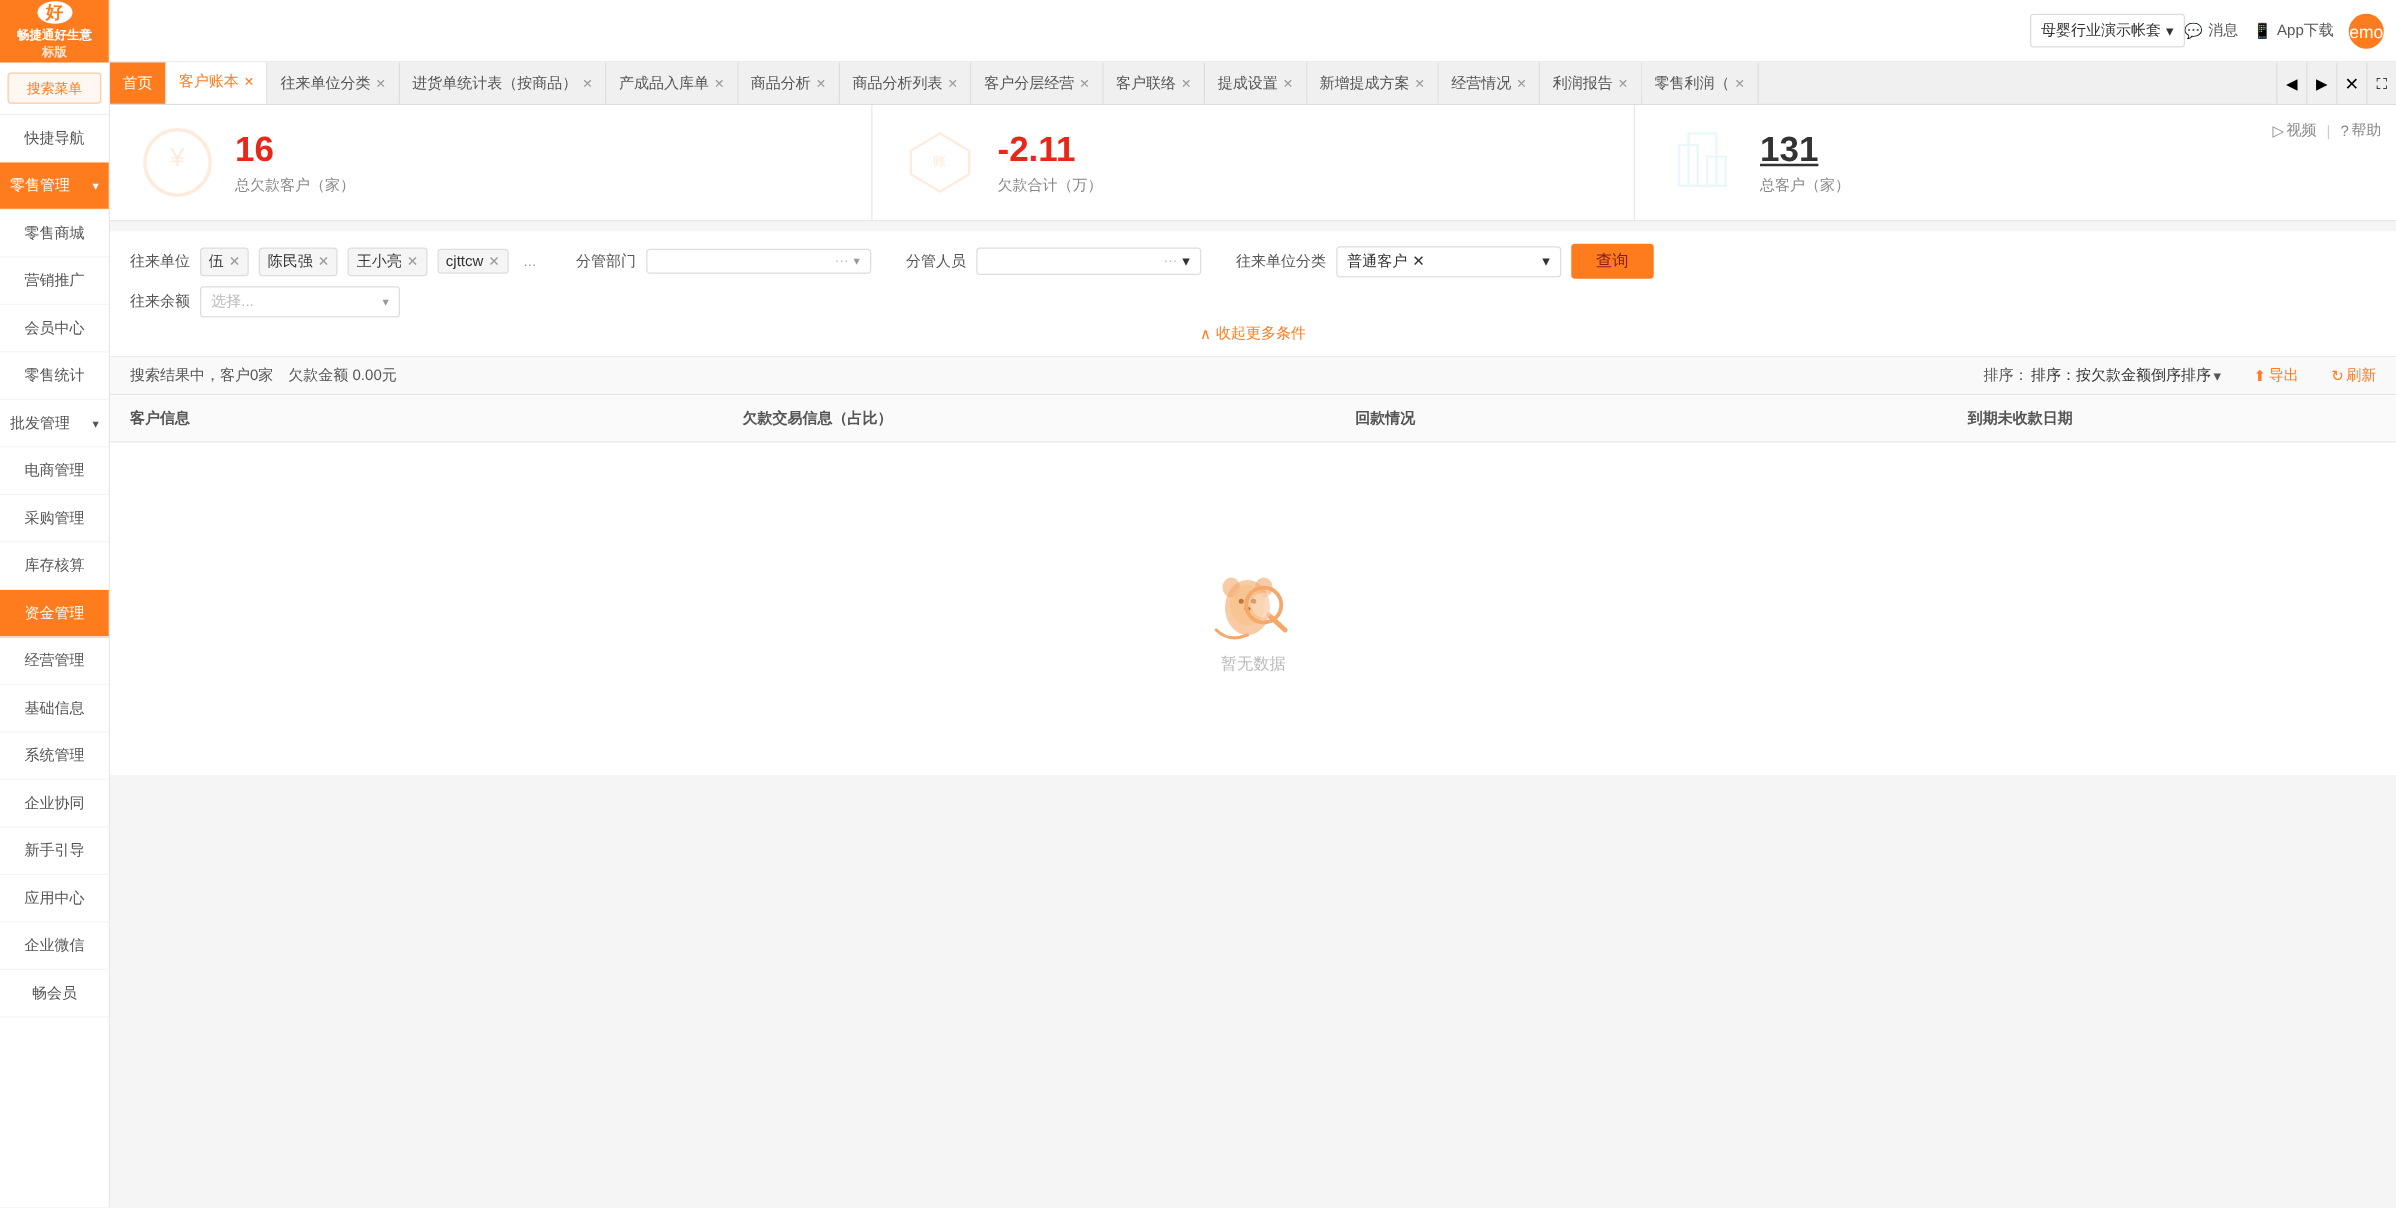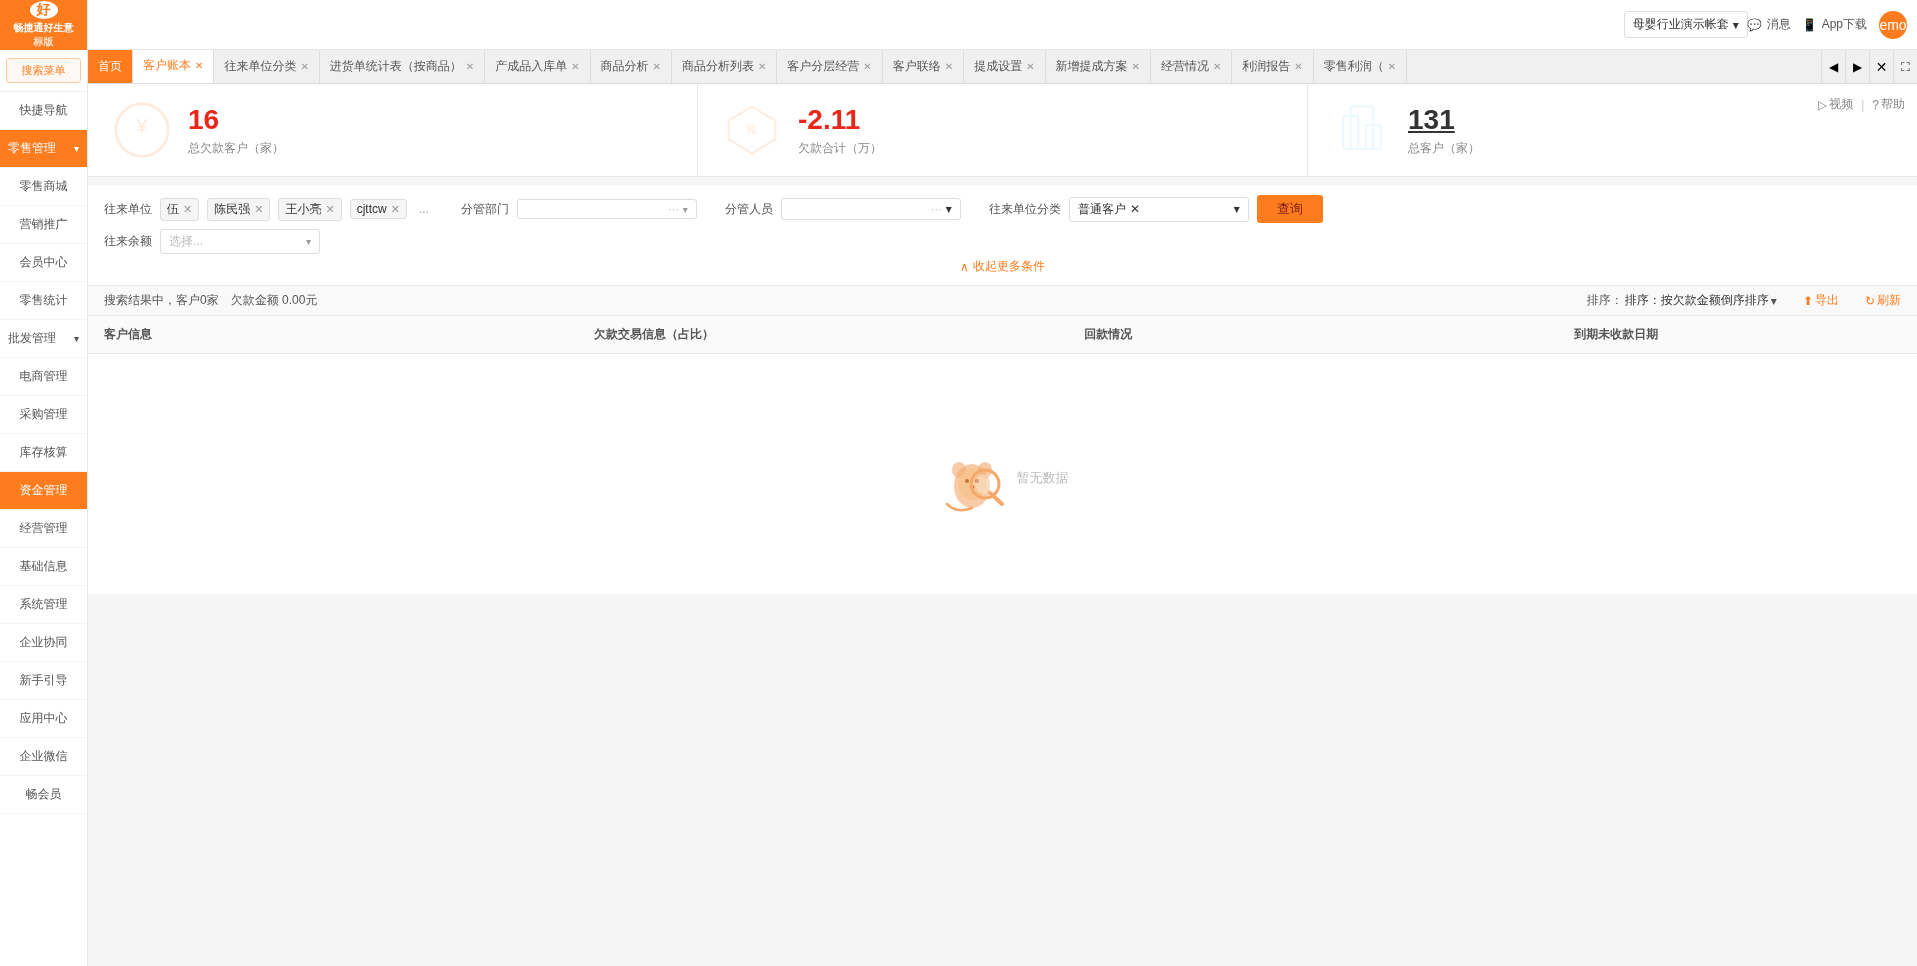--- a/index.html
+++ b/index.html
@@ -73,21 +73,21 @@
     .result-bar { background: #f9f9f9; padding: 6px 16px; display: flex; align-items: center; justify-content: space-between; border-bottom: 1px solid #e8e8e8; font-size: 12px; color: #555; }
     .result-bar-left { display: flex; gap: 12px; }
     .result-bar-right { display: flex; align-items: center; gap: 26px; }
     .sort-btn { display: flex; align-items: center; gap: 2px; cursor: pointer; }
     .export-btn { display: flex; align-items: center; gap: 2px; cursor: pointer; color: #ff7c1e; }
     .refresh-btn { display: flex; align-items: center; gap: 2px; cursor: pointer; color: #ff7c1e; }
 
     
     .table-container { background: #fff; margin-top: 0; }
     .table-header { display: grid; grid-template-columns: 3fr 3fr 3fr 2fr; padding: 10px 16px; background: #fafafa; border-bottom: 1px solid #e8e8e8; font-size: 12px; color: #555; font-weight: bold; }
-    .table-empty { display: flex; flex-direction: row; align-items: center; justify-content: center; padding: 80px 0; color: #bbb; font-size: 13px; }
+    .table-empty { display: flex; flex-direction: column; align-items: center; justify-content: center; padding: 80px 0; color: #bbb; font-size: 13px; }
 
     
     .empty-illust { position: relative; width: 80px; height: 80px; }
   </style>
 </head>
 <body>
 
 <div class="sidebar">
   <div class="sidebar-logo">
     <div class="logo-icon">

